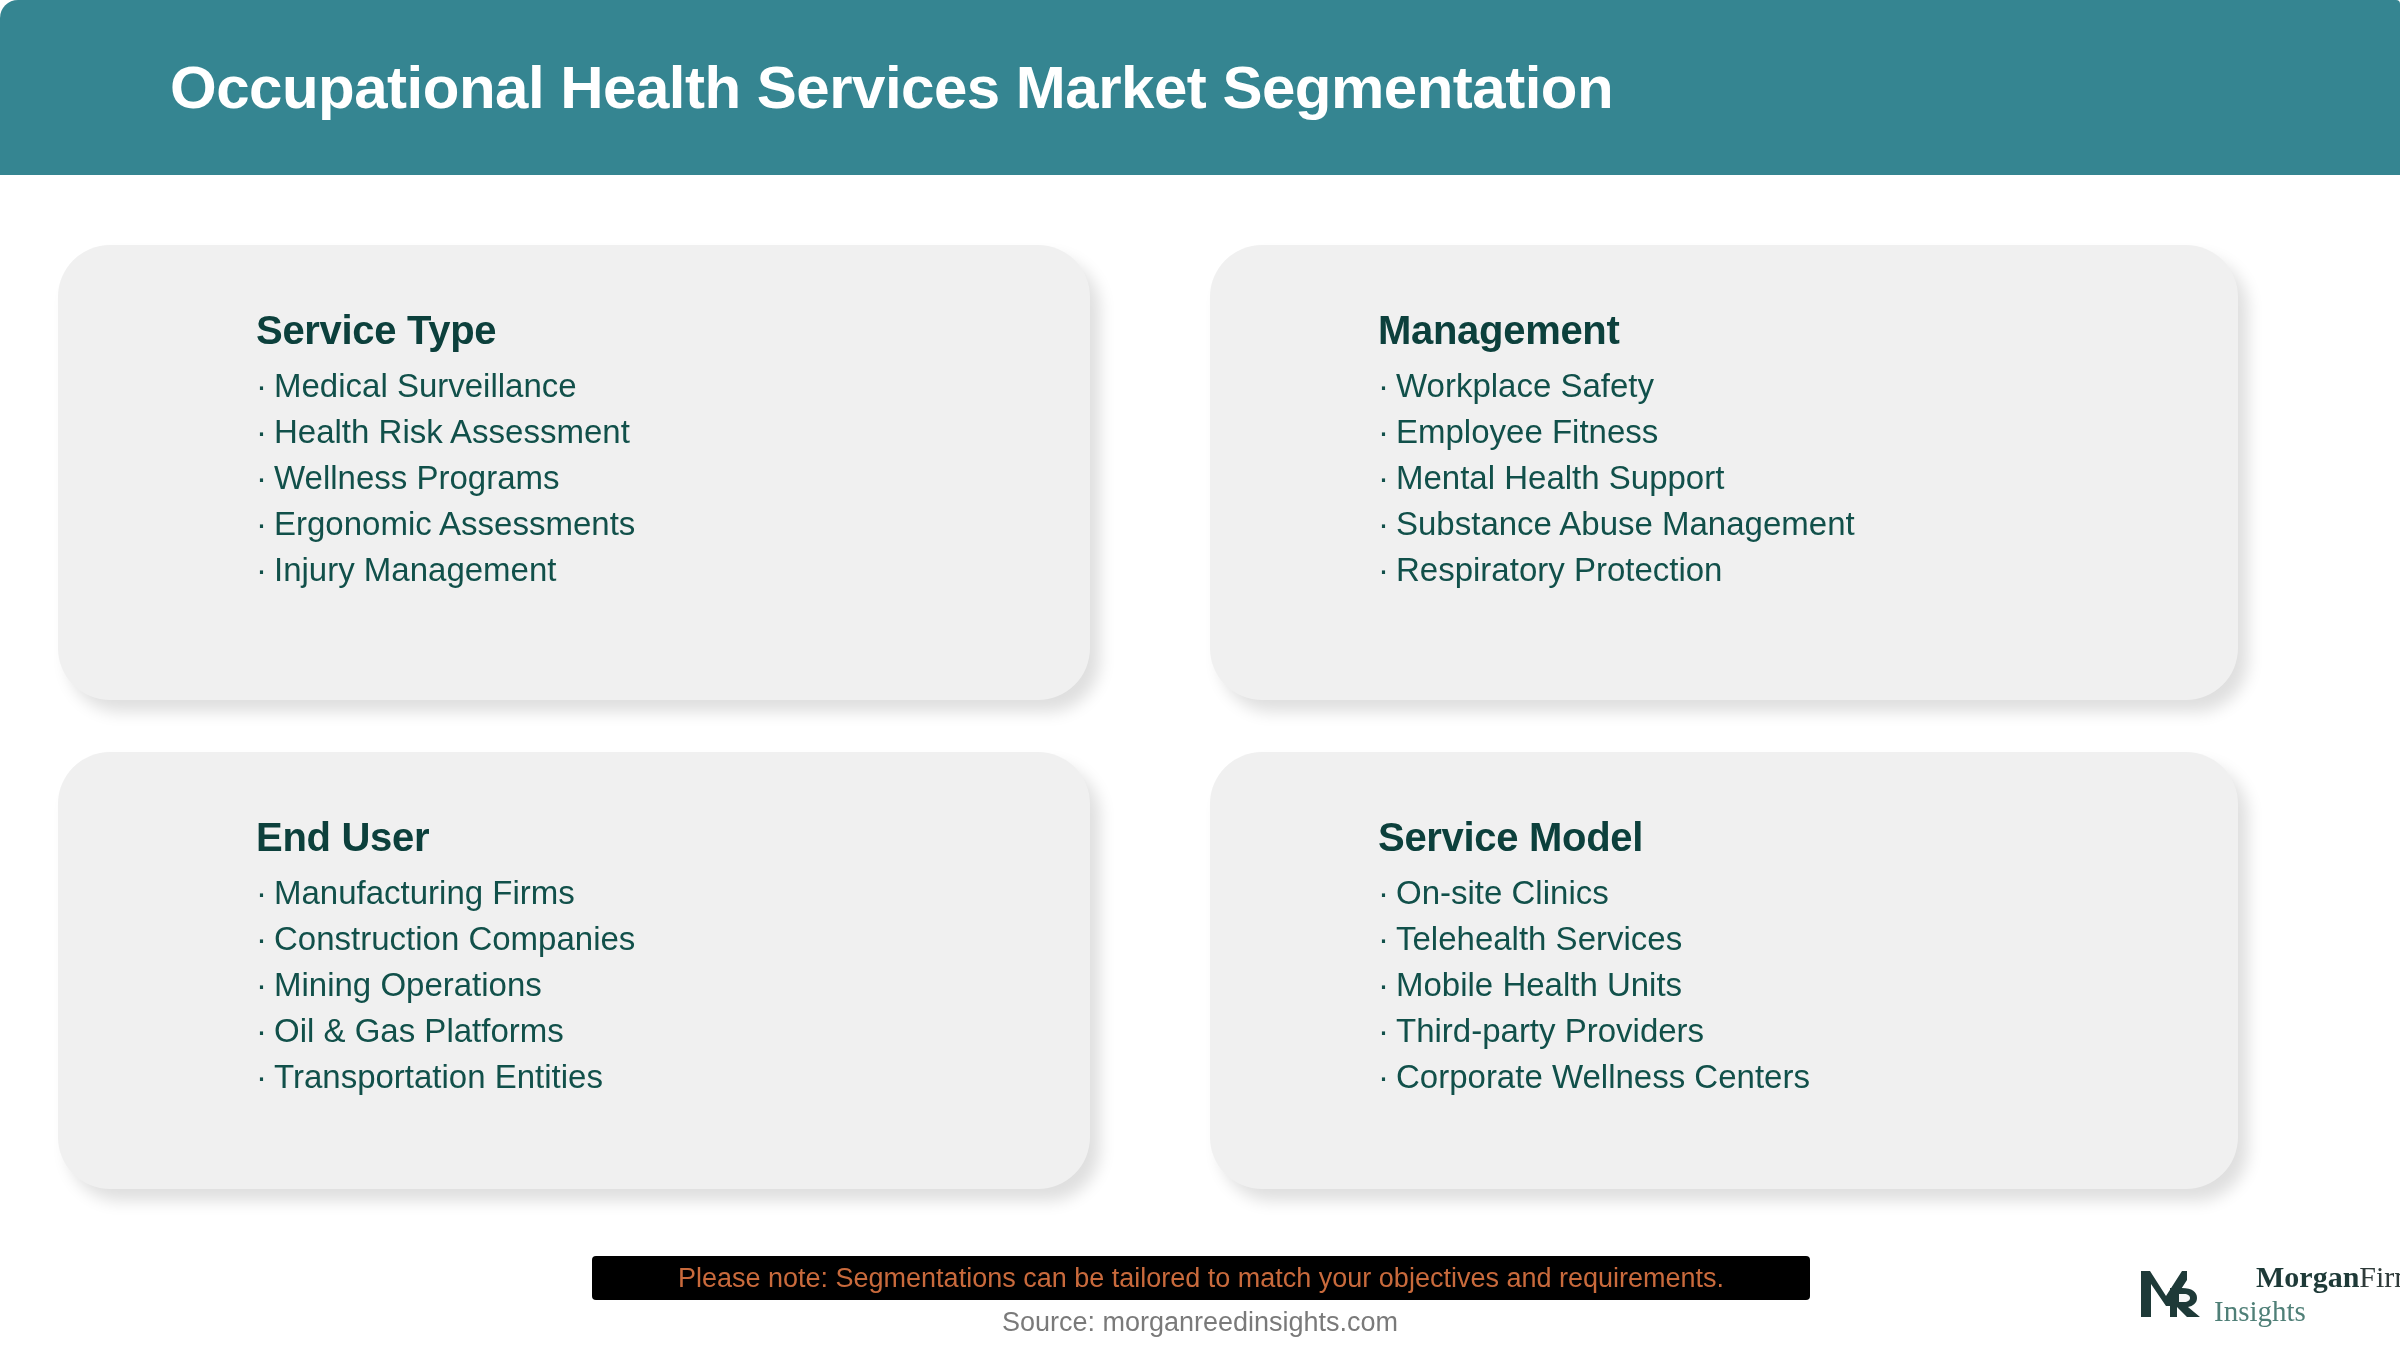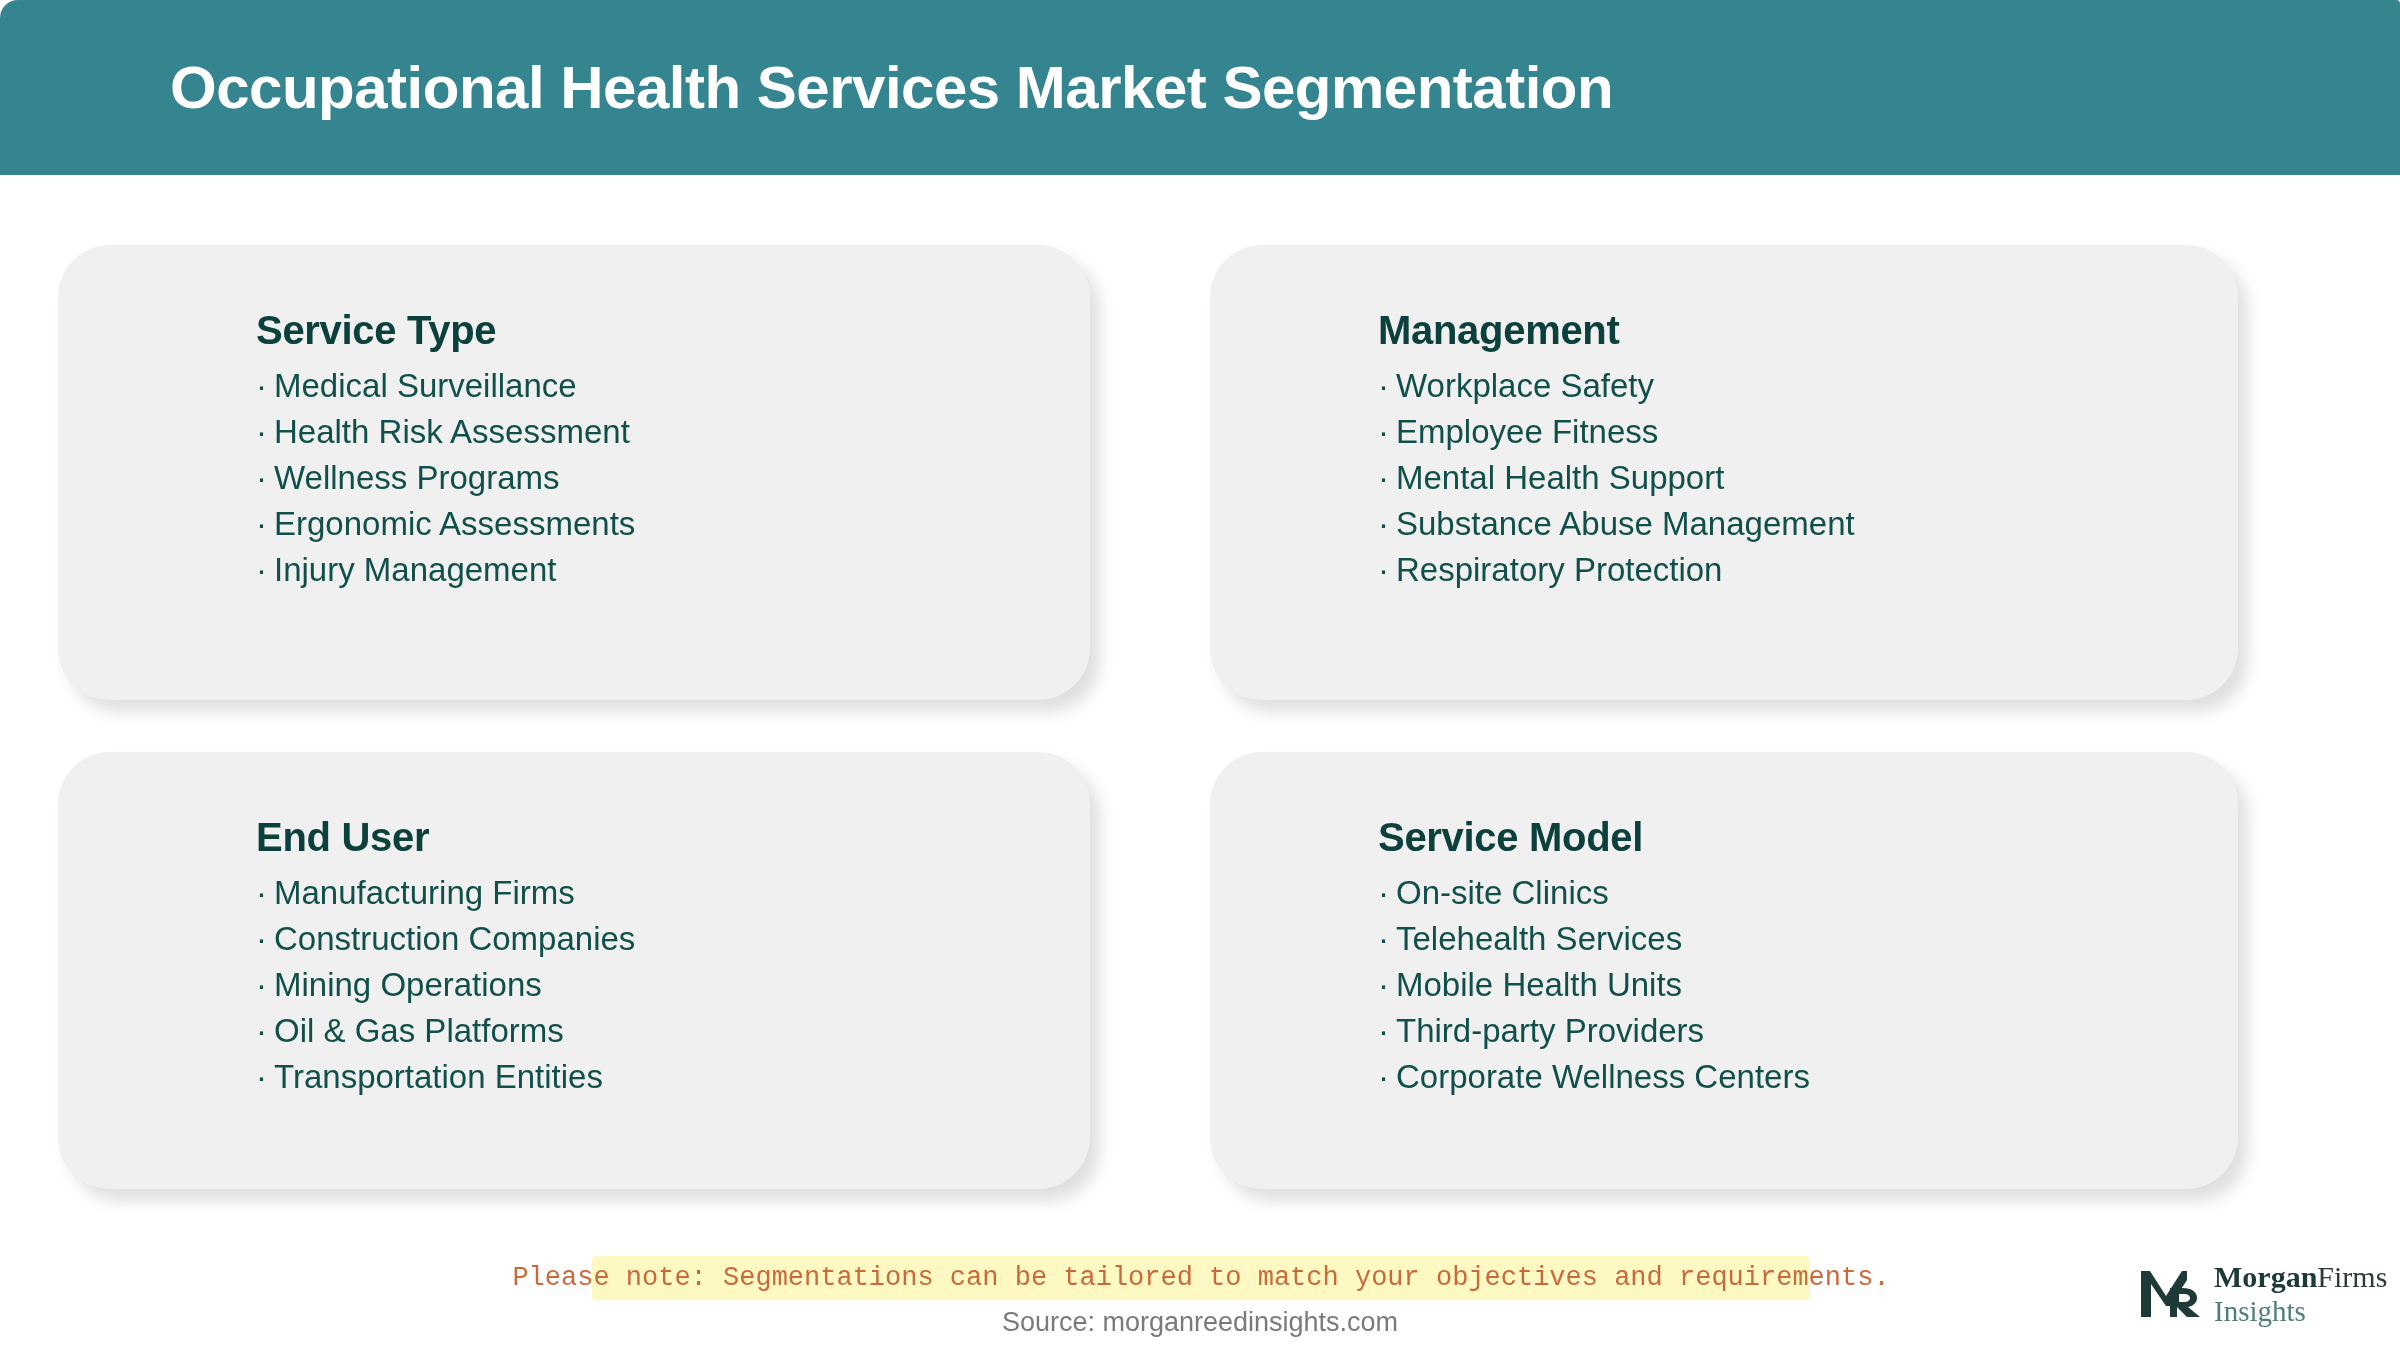--- a/index.html
+++ b/index.html
@@ -100,26 +100,25 @@
     font-size: 33px;
   }
 
   
   #footer-note-pill {
     position: absolute;
     left: 592px;
     top: 1256px;
     width: 1218px;
     height: 44px;
-    background: #fef9c3;
+    background: #000000;
     border-radius: 4px;
     display: flex;
     align-items: center;
     justify-content: center;
-    font-family: Liberation Mono, monospace;
   }
   #footer-note-text {
     color: #c96a3c;
     font-size: 27px;
     white-space: nowrap;
   }
   #footer-source {
     position: absolute;
     left: 0;
     top: 1307px;
@@ -146,20 +145,21 @@
     font-family: "Liberation Serif", serif;
   }
   #logo-line-1 {
     font-size: 30px;
     white-space: nowrap;
     color: #2f3b3a;
   }
   #logo-morgan {
     font-weight: bold;
     color: #1e3a38;
+    margin-left: 42px;
   }
   #logo-reed {
     font-weight: normal;
     color: #2f3b3a;
   }
   #logo-line-2 {
     font-size: 29px;
     color: #4f7f77;
     margin-top: 5px;
     white-space: nowrap;

